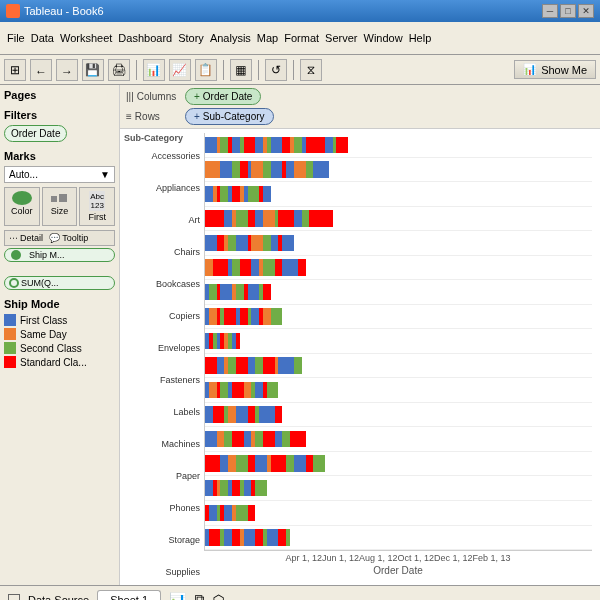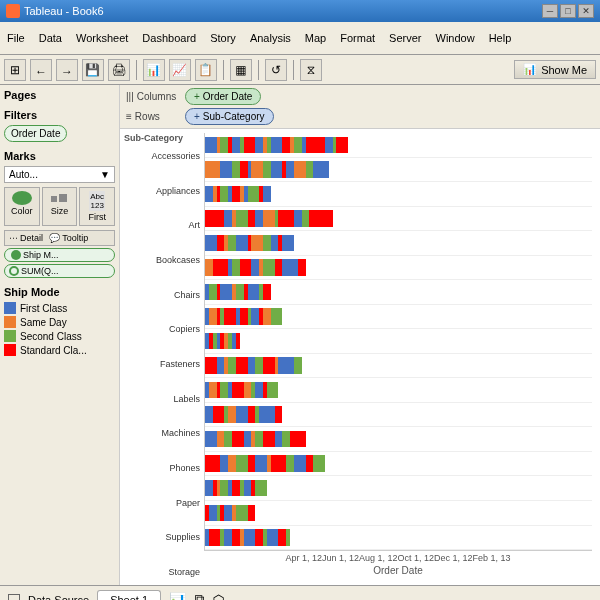--- a/index.html
+++ b/index.html
@@ -22,21 +22,20 @@
       width: 16px; height: 14px; background: #c0c0c0; border: 1px solid #888;
       font-size: 9px; display: flex; align-items: center; justify-content: center; cursor: pointer; color: #333;
     }
 
     
     .menu-bar {
       background: #f0ece0;
       border-bottom: 1px solid #999;
       display: flex;
       padding: 16px 4px;
-      gap: 8px;
       height: 20px;
       align-items: center;
     }
     .menu-item { font-size: 11px; color: #000; cursor: pointer; padding: 1px 3px; }
 
     
     .toolbar {
       background: #f0ece0;
       border-bottom: 1px solid #999;
       display: flex;
@@ -102,22 +101,22 @@
     .marks-label-icon { font-size: 8px; background: #e0e0e0; padding: 1px; }
 
     .marks-row {
       border: 1px solid #aaa; background: #e8e4d8; padding: 2px 4px;
       font-size: 9px; display: flex; align-items: center; gap: 2px;
       cursor: pointer; margin-bottom: 2px;
     }
     .marks-detail-pill {
       background: #e8f4e8; border: 1px solid #4a9a4a;
       padding: 1px 6px; border-radius: 10px; font-size: 9px;
-      display: inline-flex; align-items: flex-end; gap: 2px; cursor: pointer;
-      margin-bottom: 2px; width: 100%;
+      display: inline-flex; align-items: flex-end; gap: 8px; cursor: pointer;
+      margin-bottom: 14px; width: 100%;
     }
     .marks-sum-pill {
       background: #e8f4e8; border: 1px solid #4a9a4a;
       padding: 1px 4px; border-radius: 10px; font-size: 9px;
       display: inline-flex; align-items: center; gap: 2px; cursor: pointer;
       width: 100%;
     }
     .circle-icon { width: 10px; height: 10px; border-radius: 50%; background: #4a9a4a; flex-shrink: 0; }
     .ring-icon { width: 10px; height: 10px; border-radius: 50%; border: 2px solid #4a9a4a; flex-shrink: 0; }
 
@@ -377,30 +376,31 @@
 
     <div class="chart-container">
       <div class="chart-inner">
 
         <div class="y-axis">
           <div class="y-axis-header">Sub-Category</div>
           <div class="y-axis-labels">
             <div class="y-label">Accessories</div>
             <div class="y-label">Appliances</div>
             <div class="y-label">Art</div>
+            <div class="y-label">Chairs</div>
             <div class="y-label">Bookcases</div>
-            <div class="y-label">Chairs</div>
             <div class="y-label">Copiers</div>
+            <div class="y-label">Envelopes</div>
             <div class="y-label">Fasteners</div>
             <div class="y-label">Labels</div>
             <div class="y-label">Machines</div>
+            <div class="y-label">Paper</div>
             <div class="y-label">Phones</div>
-            <div class="y-label">Paper</div>
+            <div class="y-label">Storage</div>
             <div class="y-label">Supplies</div>
-            <div class="y-label">Storage</div>
           </div>
         </div>
 
         <div class="chart-main">
           <div class="chart-plot">
             <div class="chart-rows-container">
 
               <div class="chart-row">
                 <div class="bar-row">
                   <div class="bar-seg" style="width:3%;background:#4472c4"></div>

